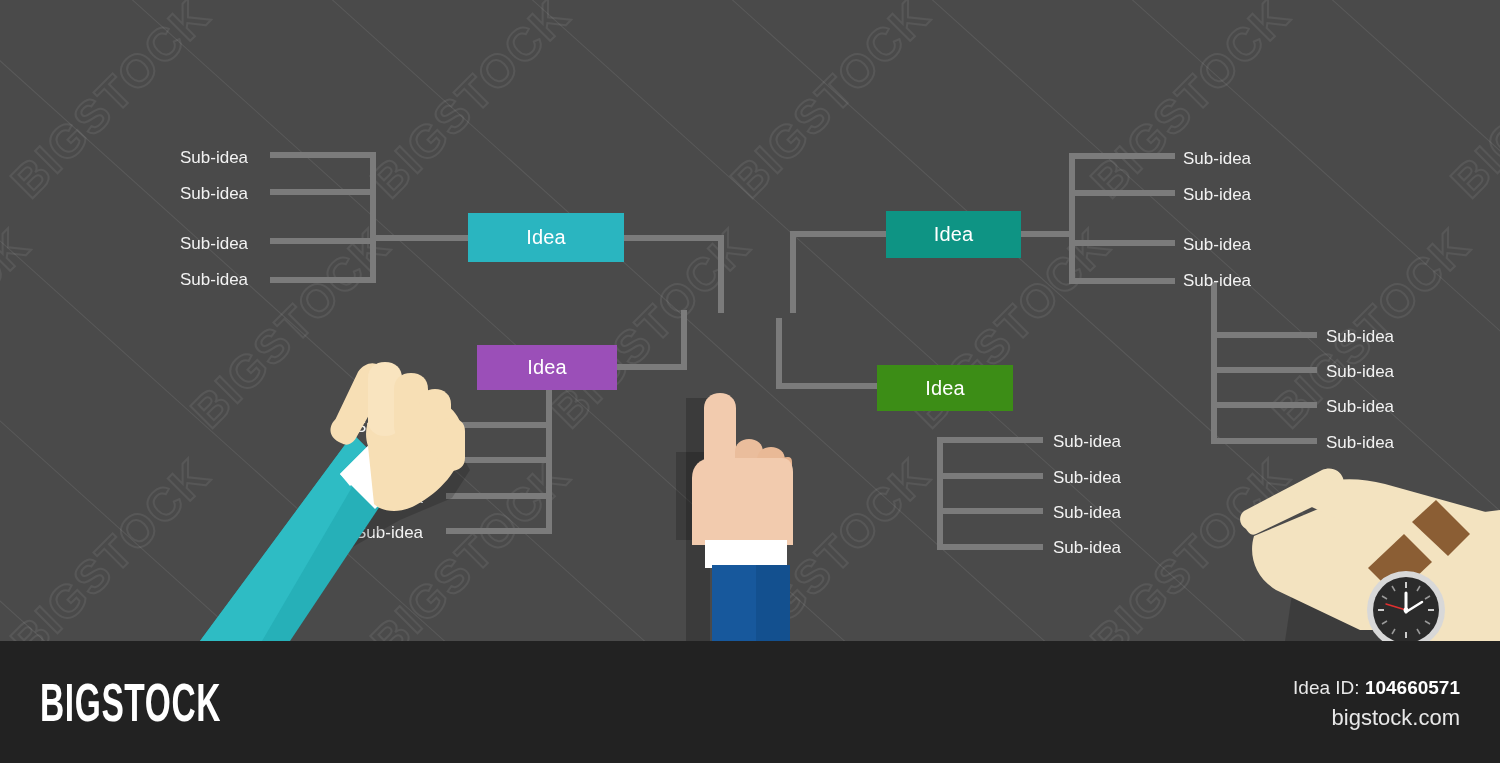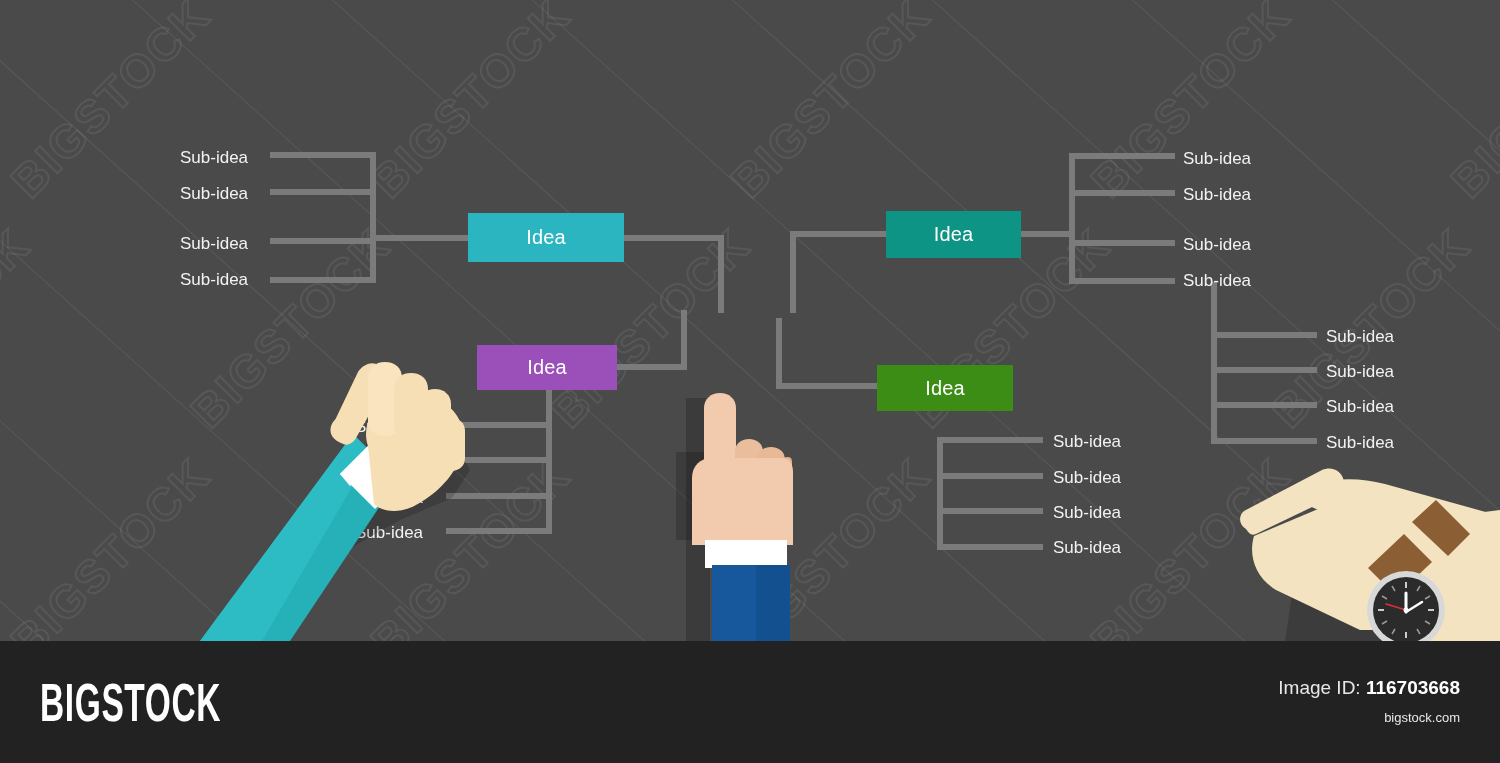--- a/index.html
+++ b/index.html
@@ -93,21 +93,21 @@
   }
   #footer-right{
     position:absolute;right:40px;top:32px;
     text-align:right;
   }
   #img-id{
     color:#e8e8e8;font-size:19px;line-height:30px;white-space:nowrap;
   }
   #img-id b{color:#ffffff;font-weight:700;}
   #site{
-    color:#e8e8e8;font-size:13px;line-height:30px;white-space:nowrap;
+    color:#e8e8e8;font-size:22px;line-height:30px;white-space:nowrap;
   }
 </style>
 </head>
 <body>
 
 <div id="stage">
 
   <div id="canvas" style="background: rgb(74, 74, 74);">
 
     <div id="watermark">
@@ -343,20 +343,20 @@
       </svg>
 
     </div>
 
   </div>
 
   <div id="footer" style="background: rgb(34, 34, 34);">
     <div id="brand">BIGSTOCK</div>
     <div id="footer-right">
       <div id="img-id">
-        <span>Image ID:</span>
-        <b>116703668</b>
+        <span>Idea ID:</span>
+        <b>104660571</b>
       </div>
       <div id="site">bigstock.com</div>
     </div>
   </div>
 
 </div>
 
 </body></html>

